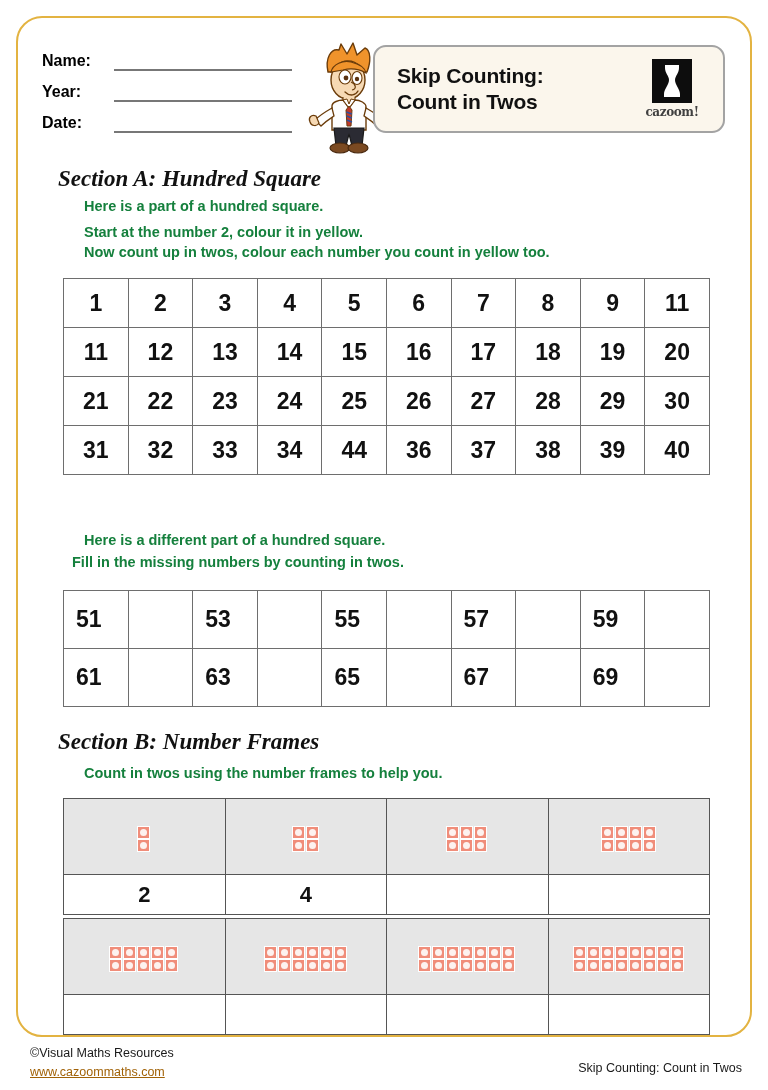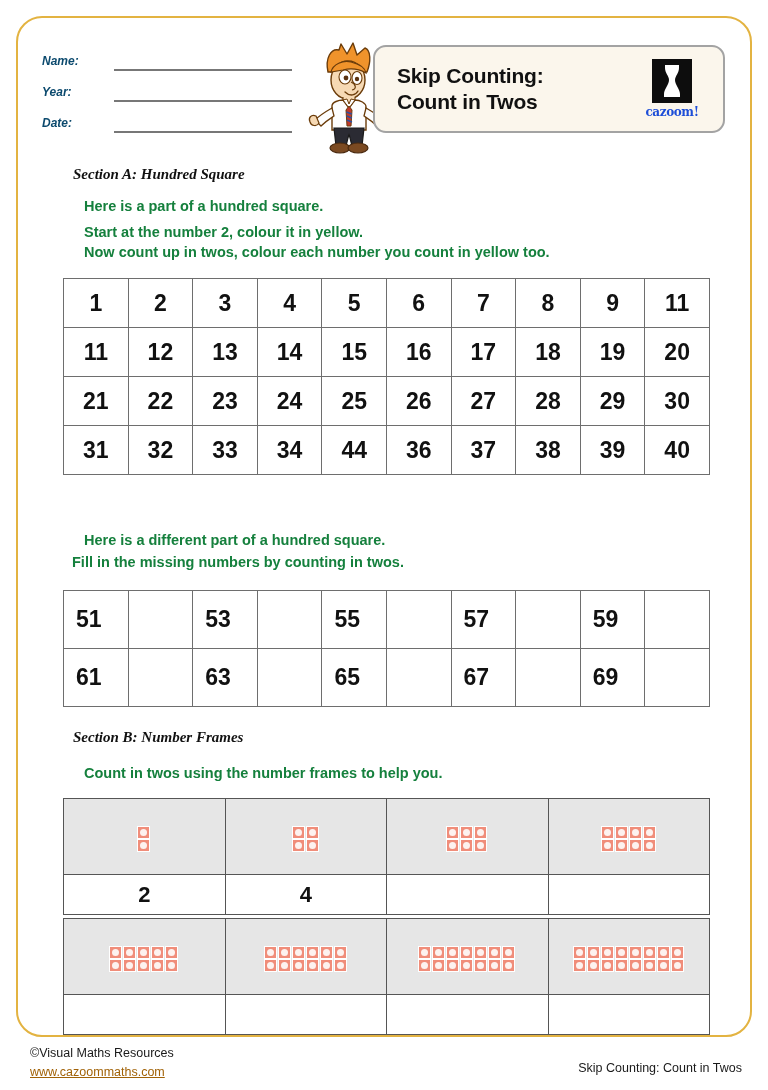--- a/index.html
+++ b/index.html
@@ -20,22 +20,22 @@
     border-radius: 26px;
     background: #ffffff;
   }
 
   
   #header { position: absolute; left: 0; top: 0; width: 736px; height: 122px; }
 
   #name-block { position: absolute; left: 24px; top: 22px; width: 250px; }
   .field-row { display: flex; align-items: flex-end; height: 31px; }
   .field-label {
-    font-size: 12px; font-weight: bold; color: #0c4a6e;
-    width: 68px; line-height: 20px; font-style: italic;
+    font-size: 16px; font-weight: bold; color: #000000;
+    width: 68px; line-height: 20px;
   }
   .field-rule { flex: 1; border-bottom: 2px solid #777; height: 18px; margin-left: 4px; }
 
   
   #mascot { position: absolute; left: 283px; top: 24px; width: 90px; height: 112px; }
 
   
   #title-card {
     position: absolute; left: 355px; top: 27px;
     width: 352px; height: 88px;
@@ -50,29 +50,29 @@
     line-height: 1.22; letter-spacing: -0.2px;
     white-space: pre-line;
   }
   #logo { width: 74px; margin-right: 14px; text-align: center; }
   #logo-mark {
     width: 40px; height: 44px; background: #0d0d0d;
     margin: 0 auto 2px auto; position: relative;
   }
   #logo-word {
     font-family: "DejaVu Serif", serif;
-    font-size: 12px; font-weight: bold; color: #1d4ed8;
+    font-size: 12px; font-weight: bold; color: #404040;
     letter-spacing: -0.4px;
   }
 
   
   .section-head {
     font-family: "Liberation Serif", serif;
     font-weight: bold; font-style: italic;
-    font-size: 15px; color: #111; margin-left: 15px;
+    font-size: 23px; color: #111;
   }
   .instr {
     font-size: 14.5px; font-weight: bold; color: #15803d;
     line-height: 1.45;
   }
 
   
   table.grid { border-collapse: collapse; table-layout: fixed; }
   table.grid td {
     border: 1px solid #6e6e6e;

